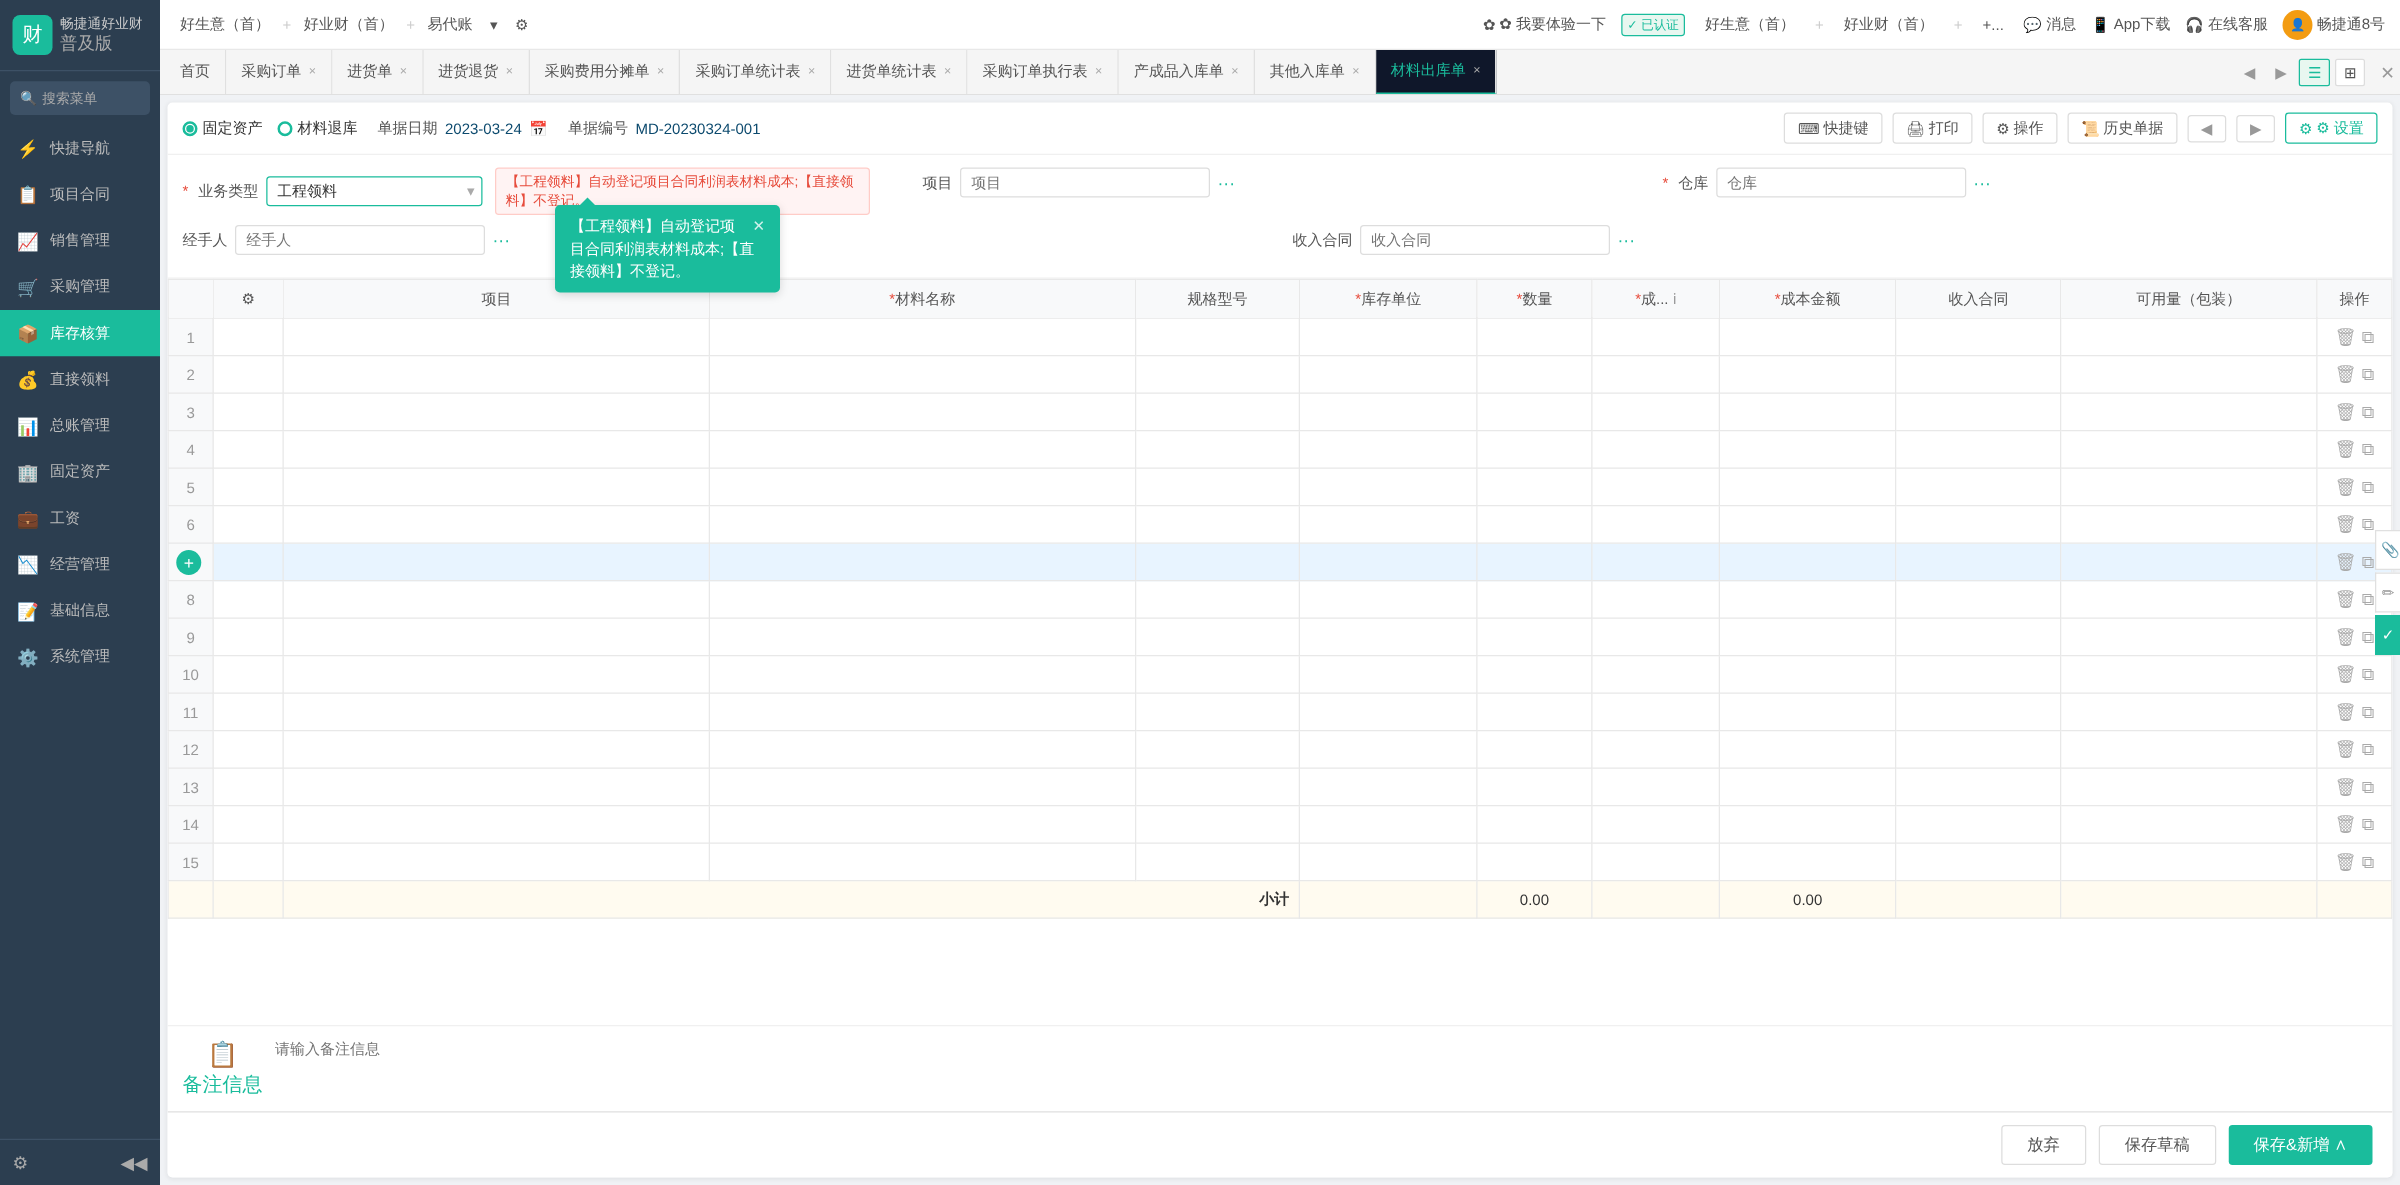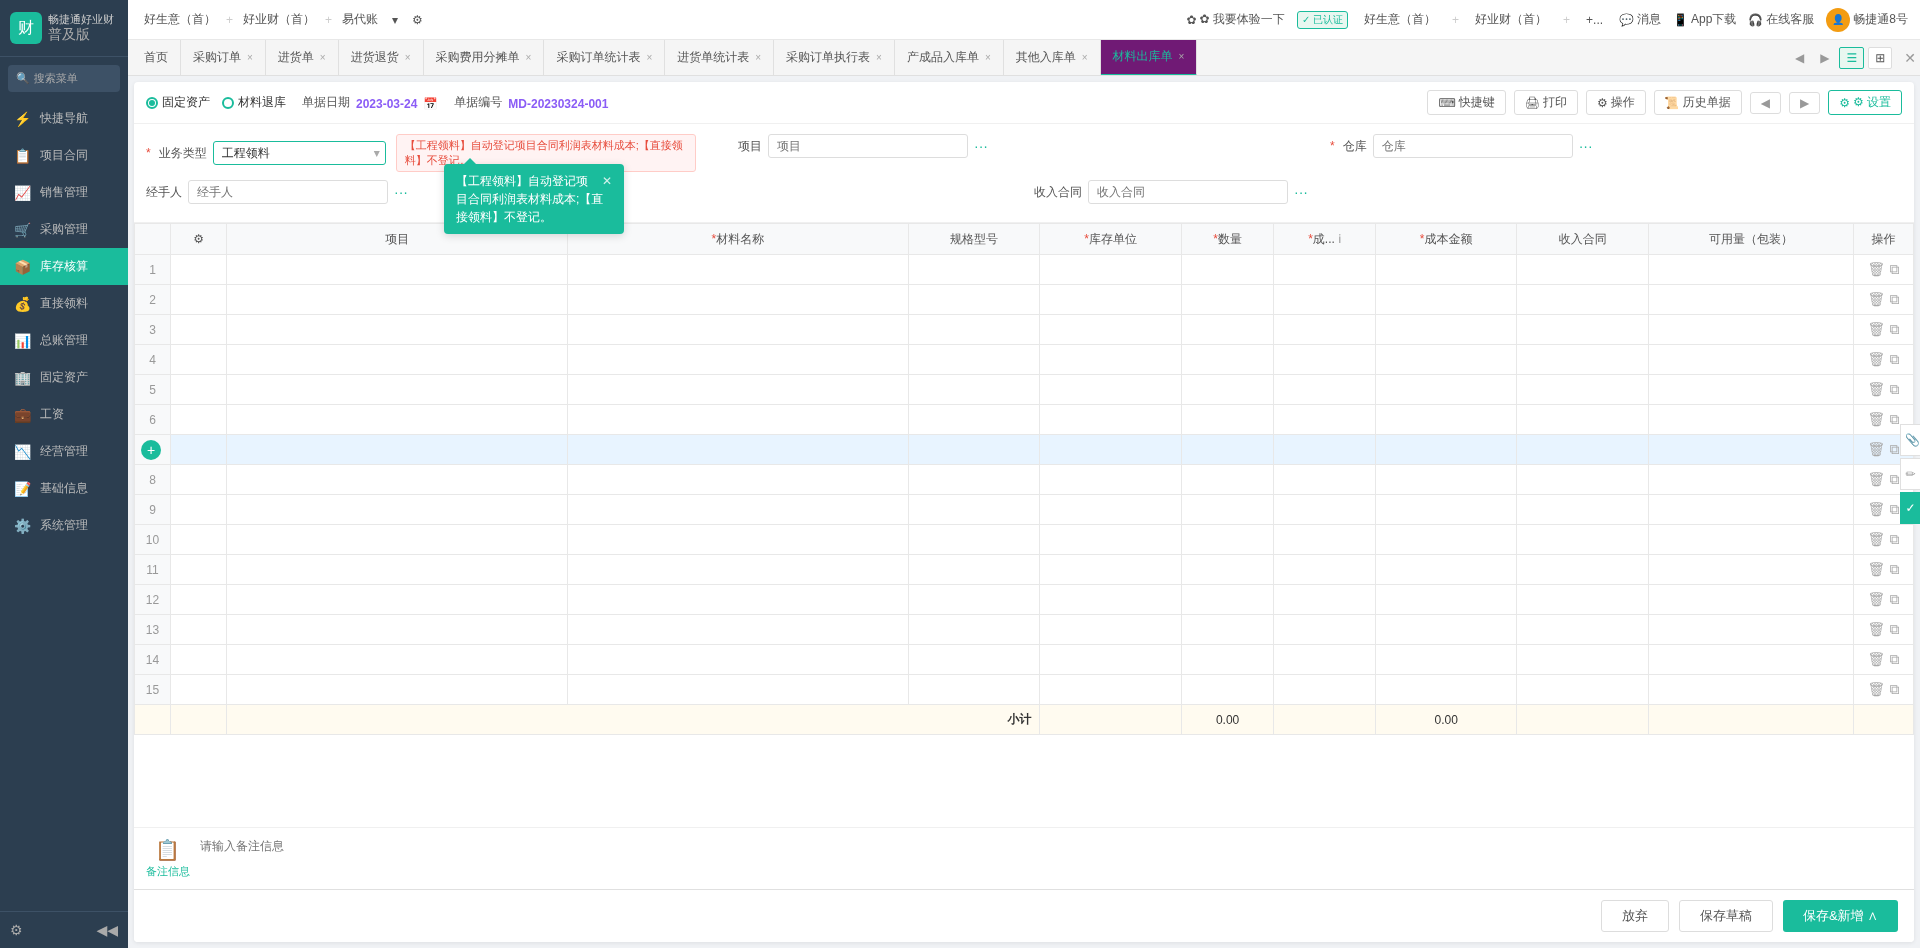--- a/index.html
+++ b/index.html
@@ -29,40 +29,40 @@
     .topbar-nav-item { white-space: nowrap; cursor: pointer; padding: 2px 4px; }
     .topbar-nav-sep { color: #ccc; }
     .topbar-actions { display: flex; align-items: center; gap: 12px; font-size: 12px; color: #555; flex-shrink: 0; }
     .topbar-action { display: flex; align-items: center; gap: 3px; cursor: pointer; white-space: nowrap; }
     .badge-green { background: #e8f7f0; color: #1abc9c; border: 1px solid #1abc9c; border-radius: 3px; padding: 1px 4px; font-size: 10px; }
     .user-avatar { width: 24px; height: 24px; background: #f39c12; border-radius: 50%; display: flex; align-items: center; justify-content: center; color: #fff; font-size: 10px; cursor: pointer; }
 
     
     .tabbar { background: #f5f5f5; border-bottom: 1px solid #e0e0e0; display: flex; align-items: center; padding: 0 4px; height: 36px; flex-shrink: 0; overflow-x: auto; }
     .tab { display: flex; align-items: center; gap: 4px; padding: 6px 12px; font-size: 12px; color: #555; cursor: pointer; white-space: nowrap; border-right: 1px solid #e0e0e0; background: #f5f5f5; height: 36px; }
-    .tab.active { background: #701a75; color: #1abc9c; border-bottom: 2px solid #1abc9c; }
+    .tab.active { background: #0f172a; color: #1abc9c; border-bottom: 2px solid #1abc9c; }
     .tab-close { color: #aaa; font-size: 10px; margin-left: 2px; cursor: pointer; }
     .tab-nav-arrows { display: flex; gap: 2px; margin-left: auto; }
     .tab-nav-arrow { padding: 4px 6px; cursor: pointer; color: #999; }
     .tab-view-btn { padding: 3px 6px; border: 1px solid #ddd; background: #fff; cursor: pointer; border-radius: 2px; color: #555; }
     .tab-view-btn.active { background: #e8f7f0; color: #1abc9c; border-color: #1abc9c; }
     .tab-x { margin-left: 8px; cursor: pointer; color: #999; font-size: 14px; }
 
     
     .content { flex: 1; background: #fff; margin: 6px; border-radius: 4px; display: flex; flex-direction: column; overflow: hidden; box-shadow: 0 1px 4px rgba(0,0,0,0.08); }
 
     
     .form-header { padding: 8px 12px; border-bottom: 1px solid #f0f0f0; display: flex; align-items: center; gap: 16px; flex-shrink: 0; }
     .radio-group { display: flex; gap: 12px; }
     .radio-item { display: flex; align-items: center; gap: 4px; cursor: pointer; font-size: 12px; }
     .radio-dot { width: 12px; height: 12px; border-radius: 50%; border: 2px solid #1abc9c; display: inline-block; position: relative; }
     .radio-dot.checked::after { content: ''; position: absolute; top: 1px; left: 1px; width: 6px; height: 6px; border-radius: 50%; background: #1abc9c; }
-    .form-field { display: flex; align-items: flex-end; gap: 6px; font-size: 12px; }
+    .form-field { display: flex; align-items: center; gap: 6px; font-size: 12px; }
     .form-label { color: #555; white-space: nowrap; }
-    .form-value { color: #8b5cf6; font-weight: 700; }
+    .form-value { color: #0c4a6e; font-weight: 400; }
     .form-icon { color: #1abc9c; cursor: pointer; font-size: 12px; }
     .form-header-actions { margin-left: auto; display: flex; gap: 8px; align-items: center; }
     .btn-sm { padding: 3px 10px; border-radius: 3px; font-size: 12px; cursor: pointer; border: 1px solid #ddd; background: #fff; color: #555; display: flex; align-items: center; gap: 3px; }
 
     
     .form-body { padding: 10px 12px; border-bottom: 1px solid #f0f0f0; flex-shrink: 0; position: relative; }
     .form-row { display: flex; gap: 20px; margin-bottom: 8px; align-items: flex-start; }
     .form-field-group { display: flex; align-items: center; gap: 6px; flex: 1; }
     .form-field-label { color: #e74c3c; margin-right: 2px; }
     .form-input { border: 1px solid #ddd; border-radius: 3px; padding: 4px 8px; font-size: 12px; color: #333; min-width: 120px; flex: 1; max-width: 200px; }
@@ -86,21 +86,21 @@
     .col-ops { width: 60px; text-align: center; }
     .th-settings { cursor: pointer; }
     .row-ops { display: flex; justify-content: center; gap: 4px; }
     .op-btn { cursor: pointer; color: #aaa; font-size: 14px; }
     .add-row-btn { width: 20px; height: 20px; background: #1abc9c; color: #fff; border-radius: 50%; display: flex; align-items: center; justify-content: center; cursor: pointer; font-size: 14px; }
     .subtotal-row td { background: #fffbf0; font-weight: 500; color: #333; }
 
     
     .remarks-section { padding: 10px 12px; border-top: 1px solid #f0f0f0; display: flex; align-items: flex-start; gap: 10px; flex-shrink: 0; }
     .remarks-icon { color: #1abc9c; font-size: 20px; display: flex; flex-direction: column; align-items: center; }
-    .remarks-label { font-size: 11px; color: #1abc9c; margin-top: 2px; }
+    .remarks-label { font-size: 16px; color: #1abc9c; margin-top: 2px; }
     .remarks-input { flex: 1; border: none; outline: none; font-size: 12px; color: #aaa; background: transparent; resize: none; }
 
     
     .form-footer { padding: 10px 16px; border-top: 1px solid #e0e0e0; display: flex; justify-content: flex-end; gap: 10px; background: #fff; flex-shrink: 0; }
     .btn-default { padding: 6px 20px; border: 1px solid #ddd; background: #fff; color: #555; border-radius: 3px; cursor: pointer; font-size: 13px; }
     .btn-draft { padding: 6px 20px; border: 1px solid #ddd; background: #fff; color: #555; border-radius: 3px; cursor: pointer; font-size: 13px; }
     .btn-primary { padding: 6px 20px; border: none; background: #1abc9c; color: #fff; border-radius: 3px; cursor: pointer; font-size: 13px; display: flex; align-items: center; gap: 4px; }
 
     
     .right-tools { position: fixed; right: 0; top: 50%; transform: translateY(-50%); display: flex; flex-direction: column; gap: 2px; z-index: 50; }

